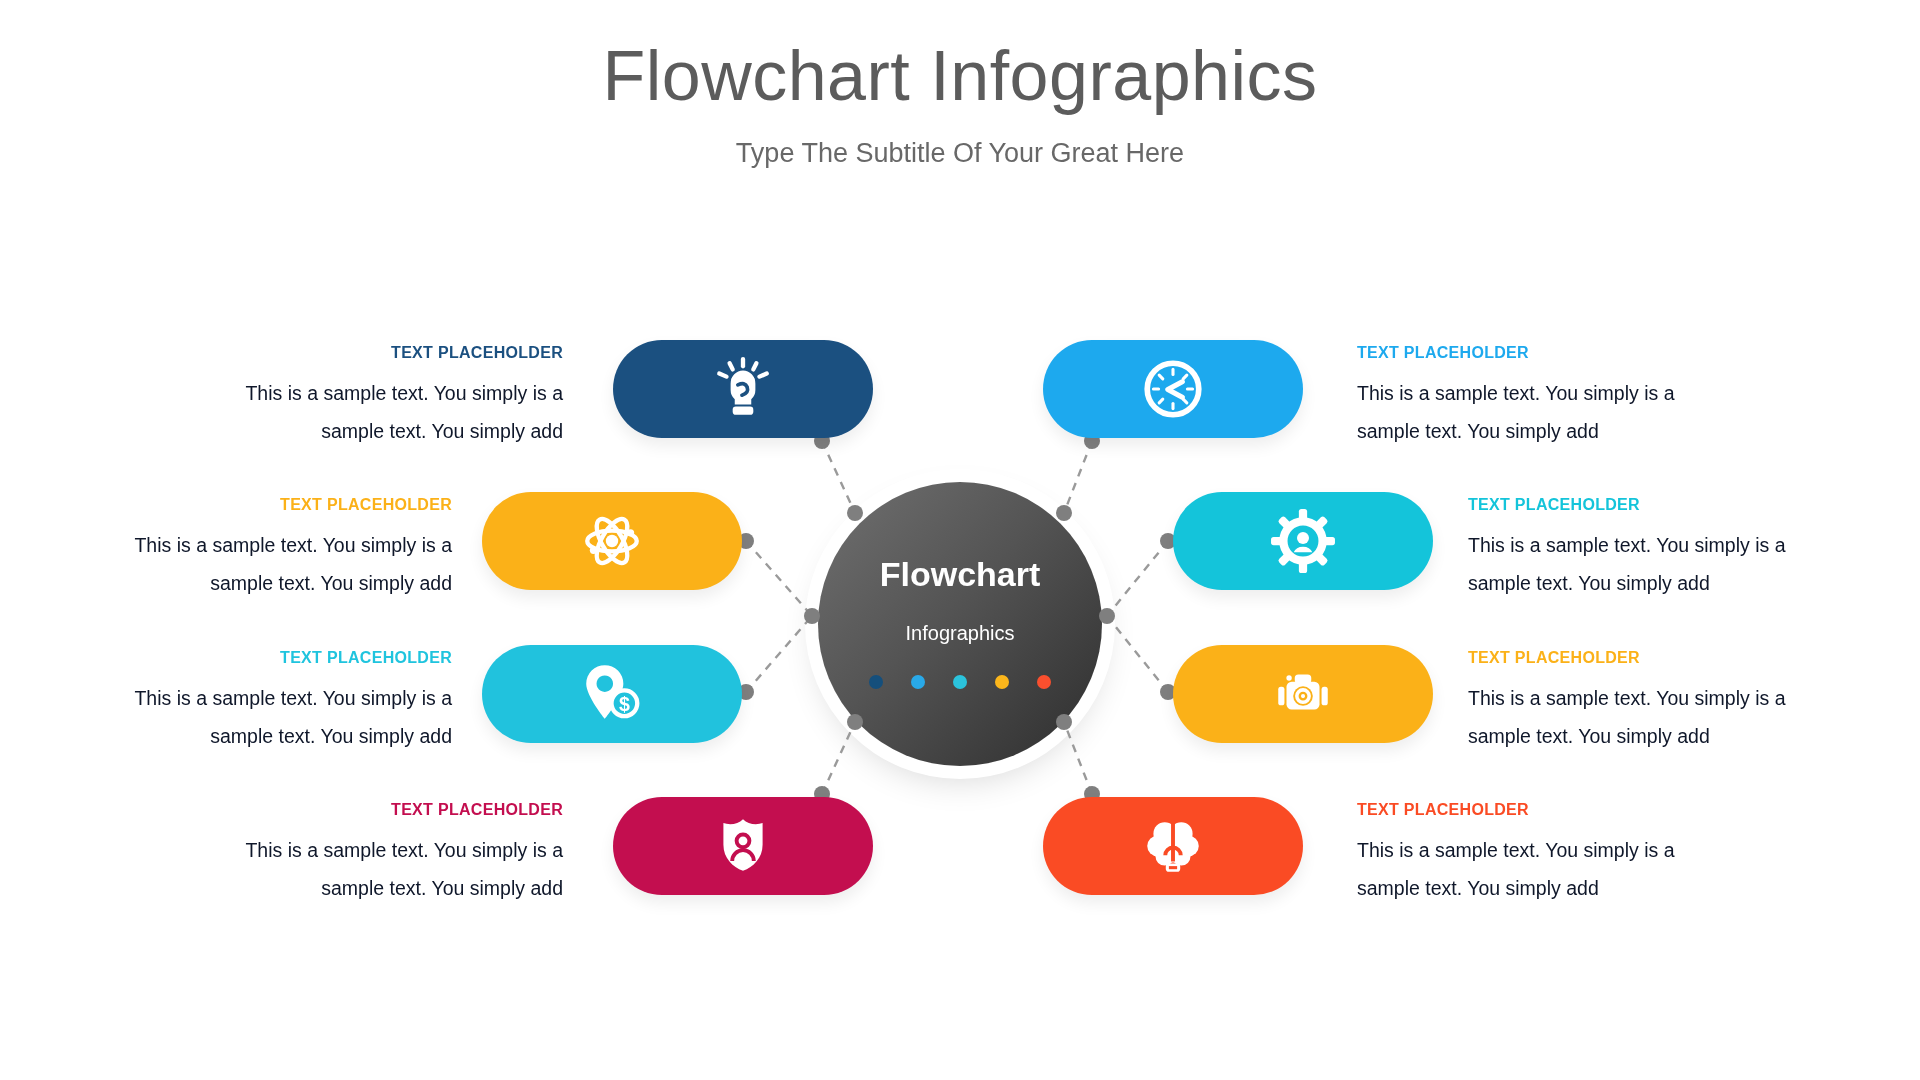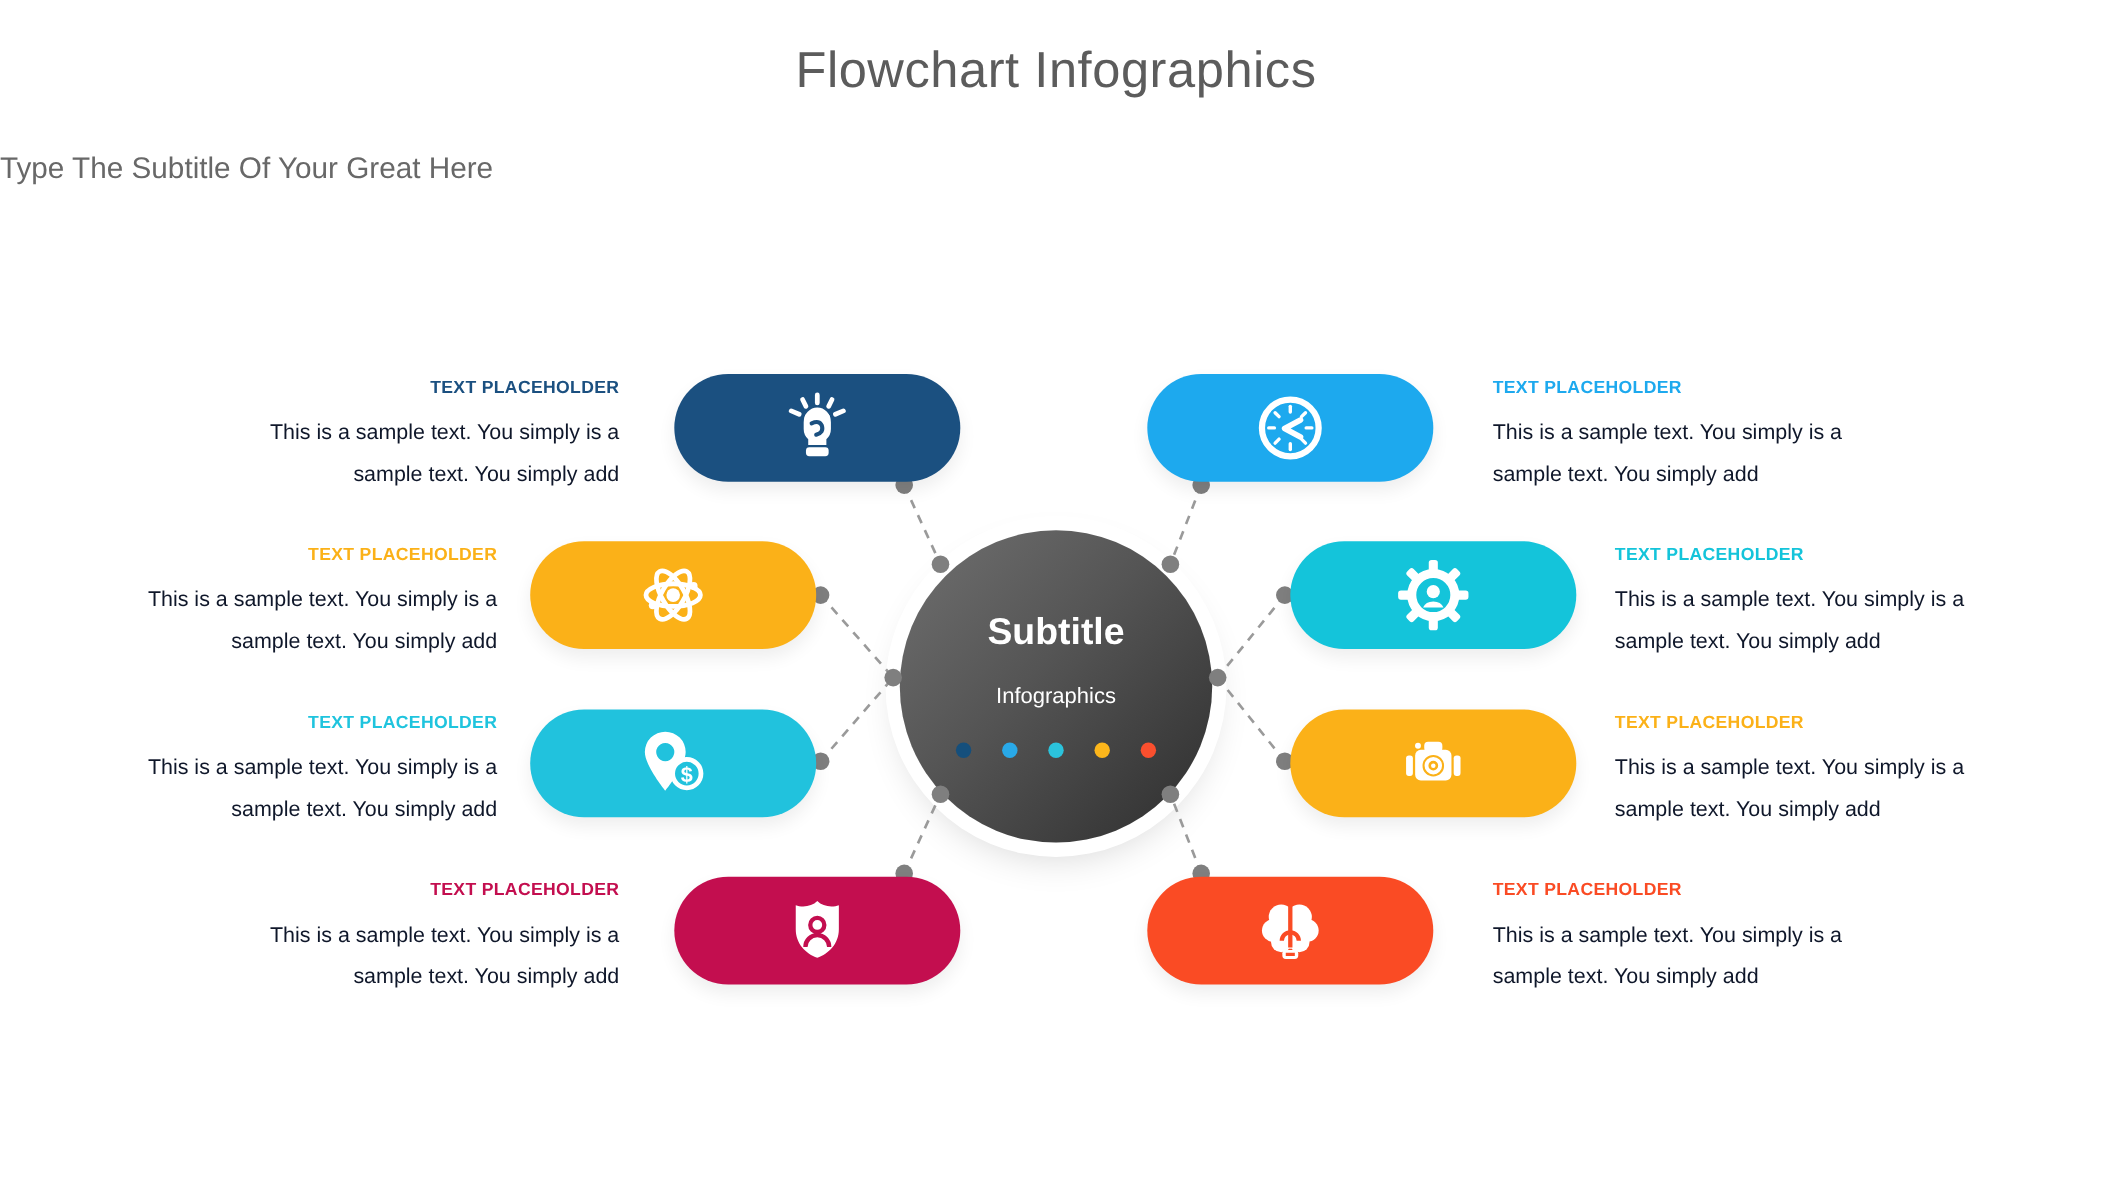--- a/index.html
+++ b/index.html
@@ -1,22 +1,22 @@
 <!DOCTYPE html>
 <html><head>
 <meta charset="utf-8">
 <style>
   html,body{margin:0;padding:0;background:#ffffff;}
   body{font-family:"Liberation Sans", sans-serif; -webkit-font-smoothing:antialiased;}
   #slide{position:relative;width:1920px;height:1080px;background:#ffffff;overflow:hidden;}
 
   
   .title{position:absolute;left:0;top:36px;width:100%;text-align:center;
-         font-size:46px;font-weight:400;color:#5c5c5c;letter-spacing:.5px;}
-  .subtitle{position:absolute;left:0;top:138px;width:100%;
+         font-size:70px;font-weight:400;color:#5c5c5c;letter-spacing:.5px;}
+  .subtitle{position:absolute;left:0;top:138px;width:100%;text-align:center;
          font-size:27px;font-weight:400;color:#686868;}
 
   
   .connectors{position:absolute;left:0;top:0;z-index:2;pointer-events:none;}
 
   
   .center-circle{position:absolute;left:818px;top:482px;width:284px;height:284px;z-index:1;
       border-radius:50%;
       background:linear-gradient(135deg,#707070 0%,#545454 45%,#2d2d2d 100%);
       box-shadow:0 0 0 13px #ffffff, 0 14px 34px rgba(0,0,0,.16);
@@ -88,21 +88,21 @@
       <circle cx="855" cy="513" r="8"></circle>
         <circle cx="812" cy="616" r="8"></circle>
       <circle cx="855" cy="722" r="8"></circle>
         <circle cx="1064" cy="513" r="8"></circle>
       <circle cx="1107" cy="616" r="8"></circle>
         <circle cx="1064" cy="722" r="8"></circle>
     </g>
   </svg>
 
   <div class="center-circle">
-    <div class="center-line1">Subtitle</div>
+    <div class="center-line1">Flowchart</div>
     <div class="center-line2">Infographics</div>
     <div class="center-dots">
       <span class="cdot cdot1"></span>
       <span class="cdot cdot2"></span>
       <span class="cdot cdot3"></span>
       <span class="cdot cdot4"></span>
       <span class="cdot cdot5"></span>
     </div>
   </div>
 

